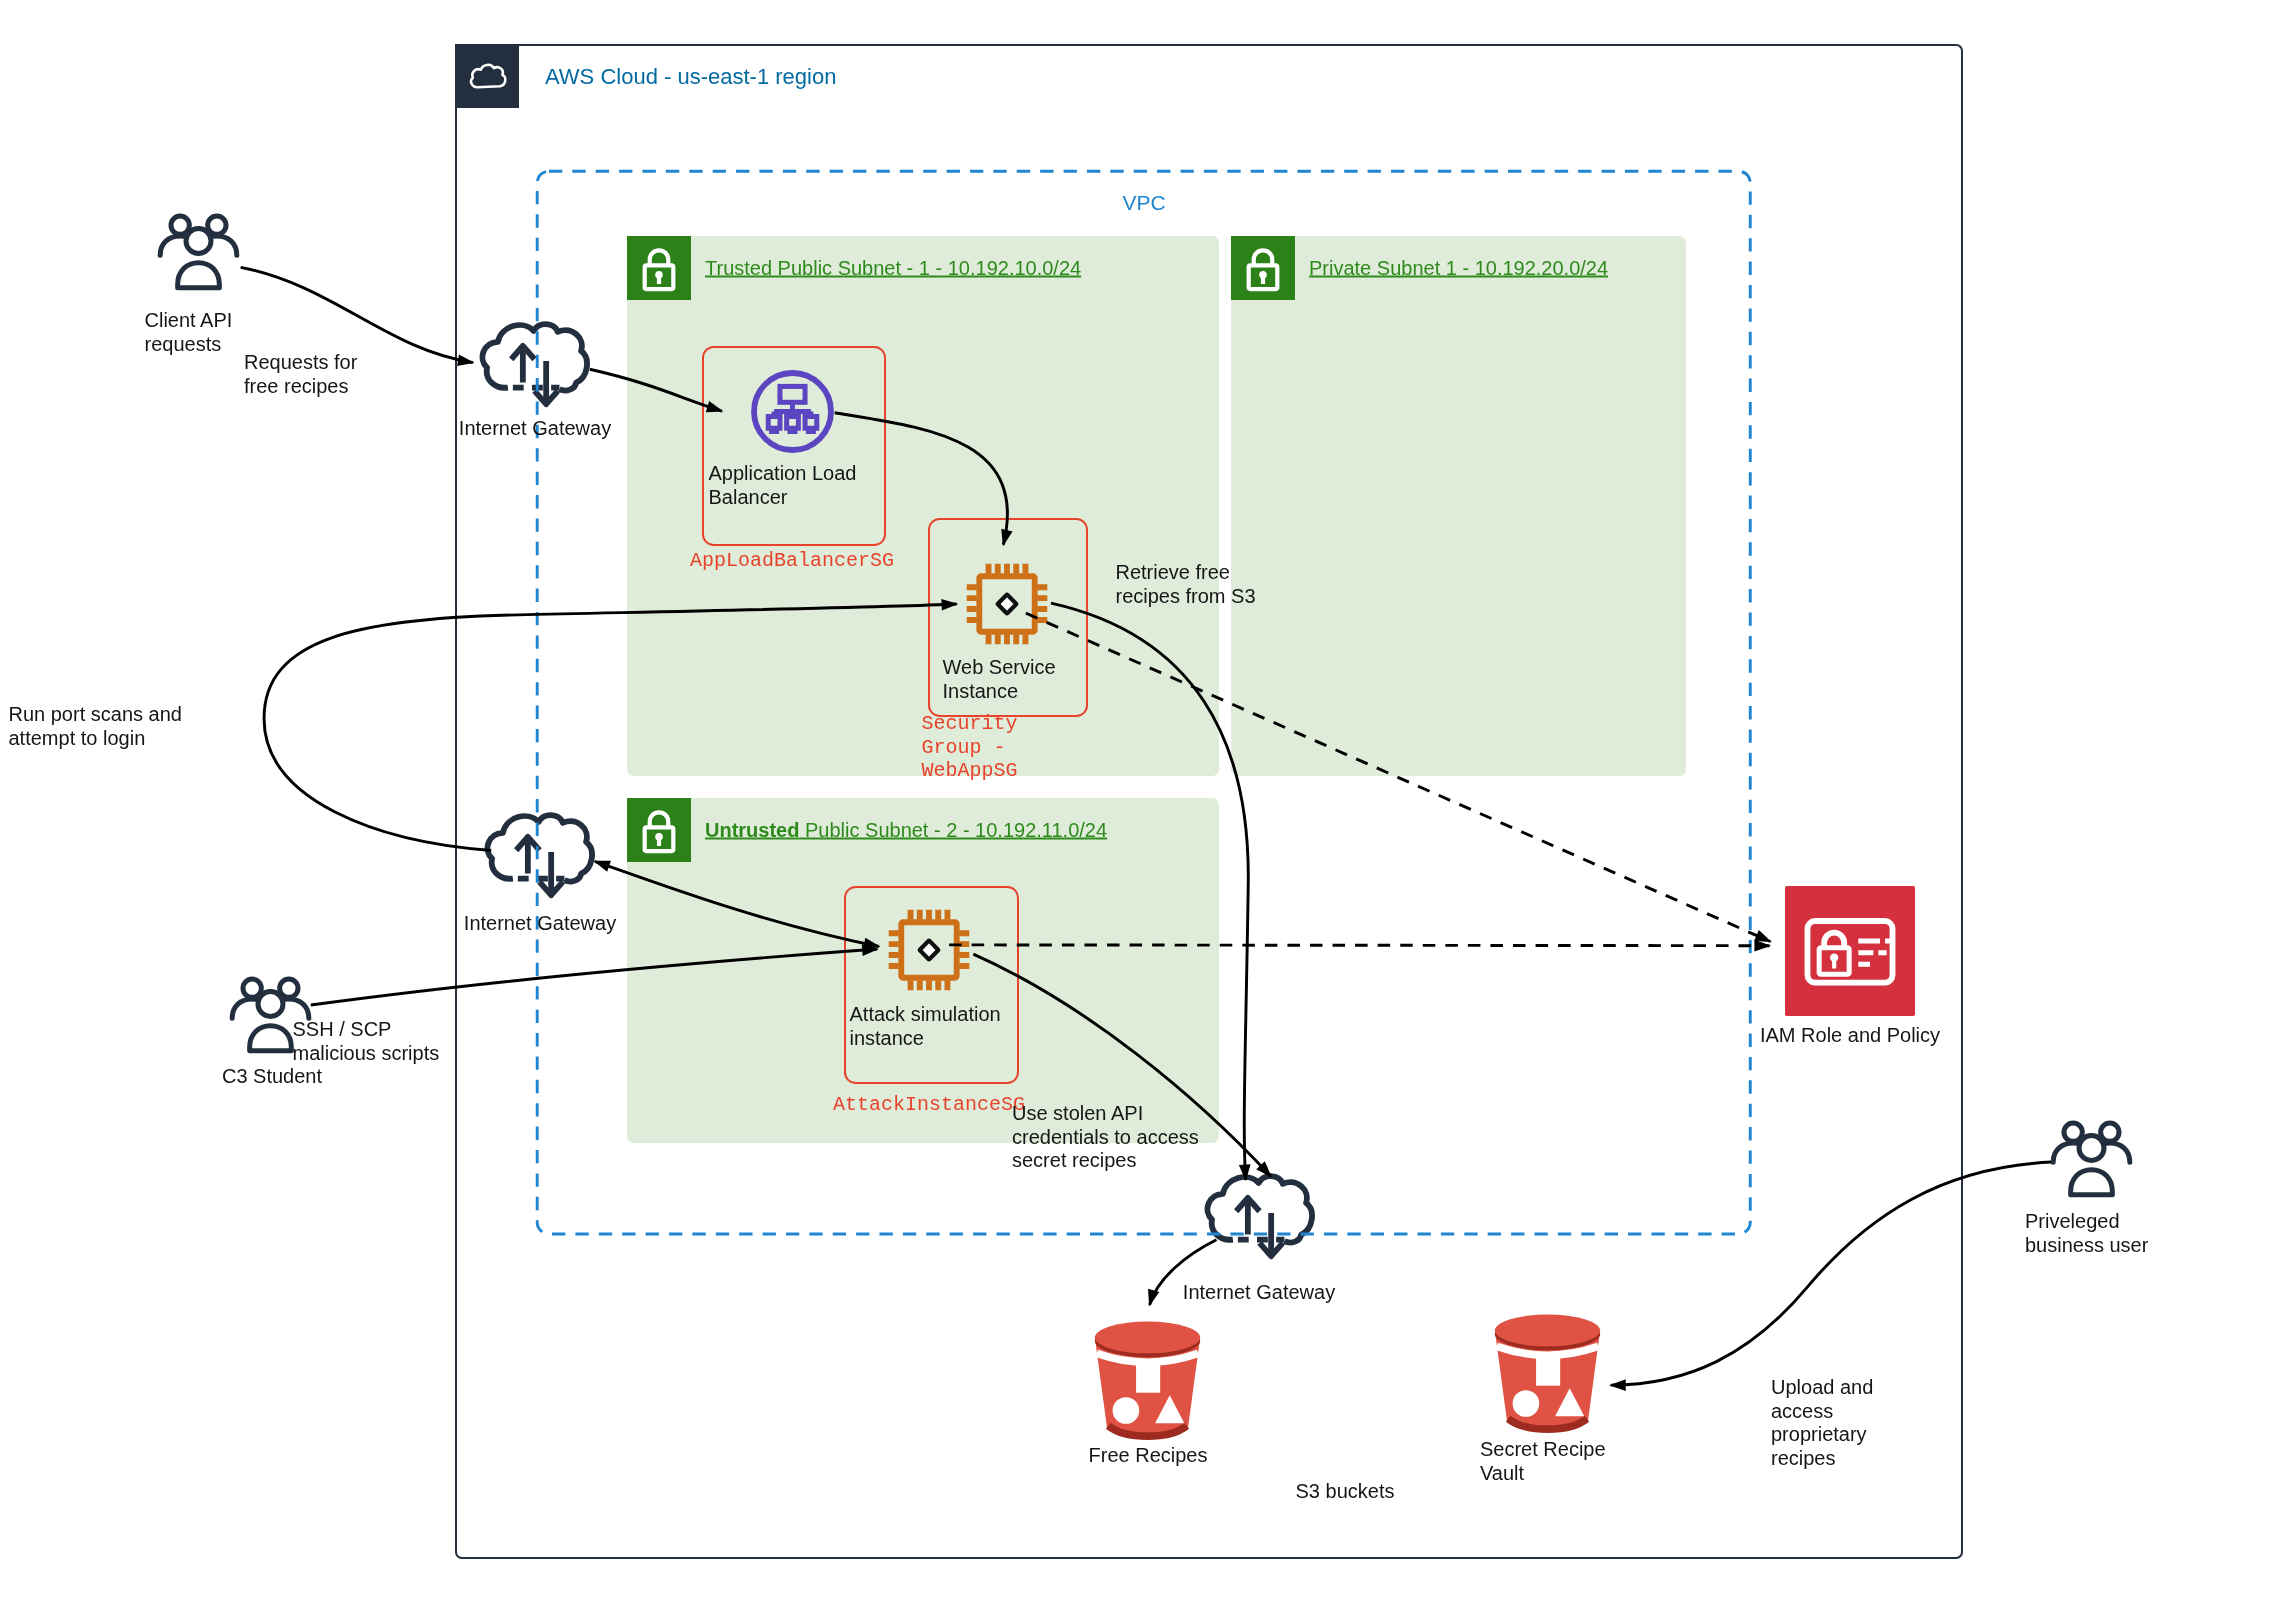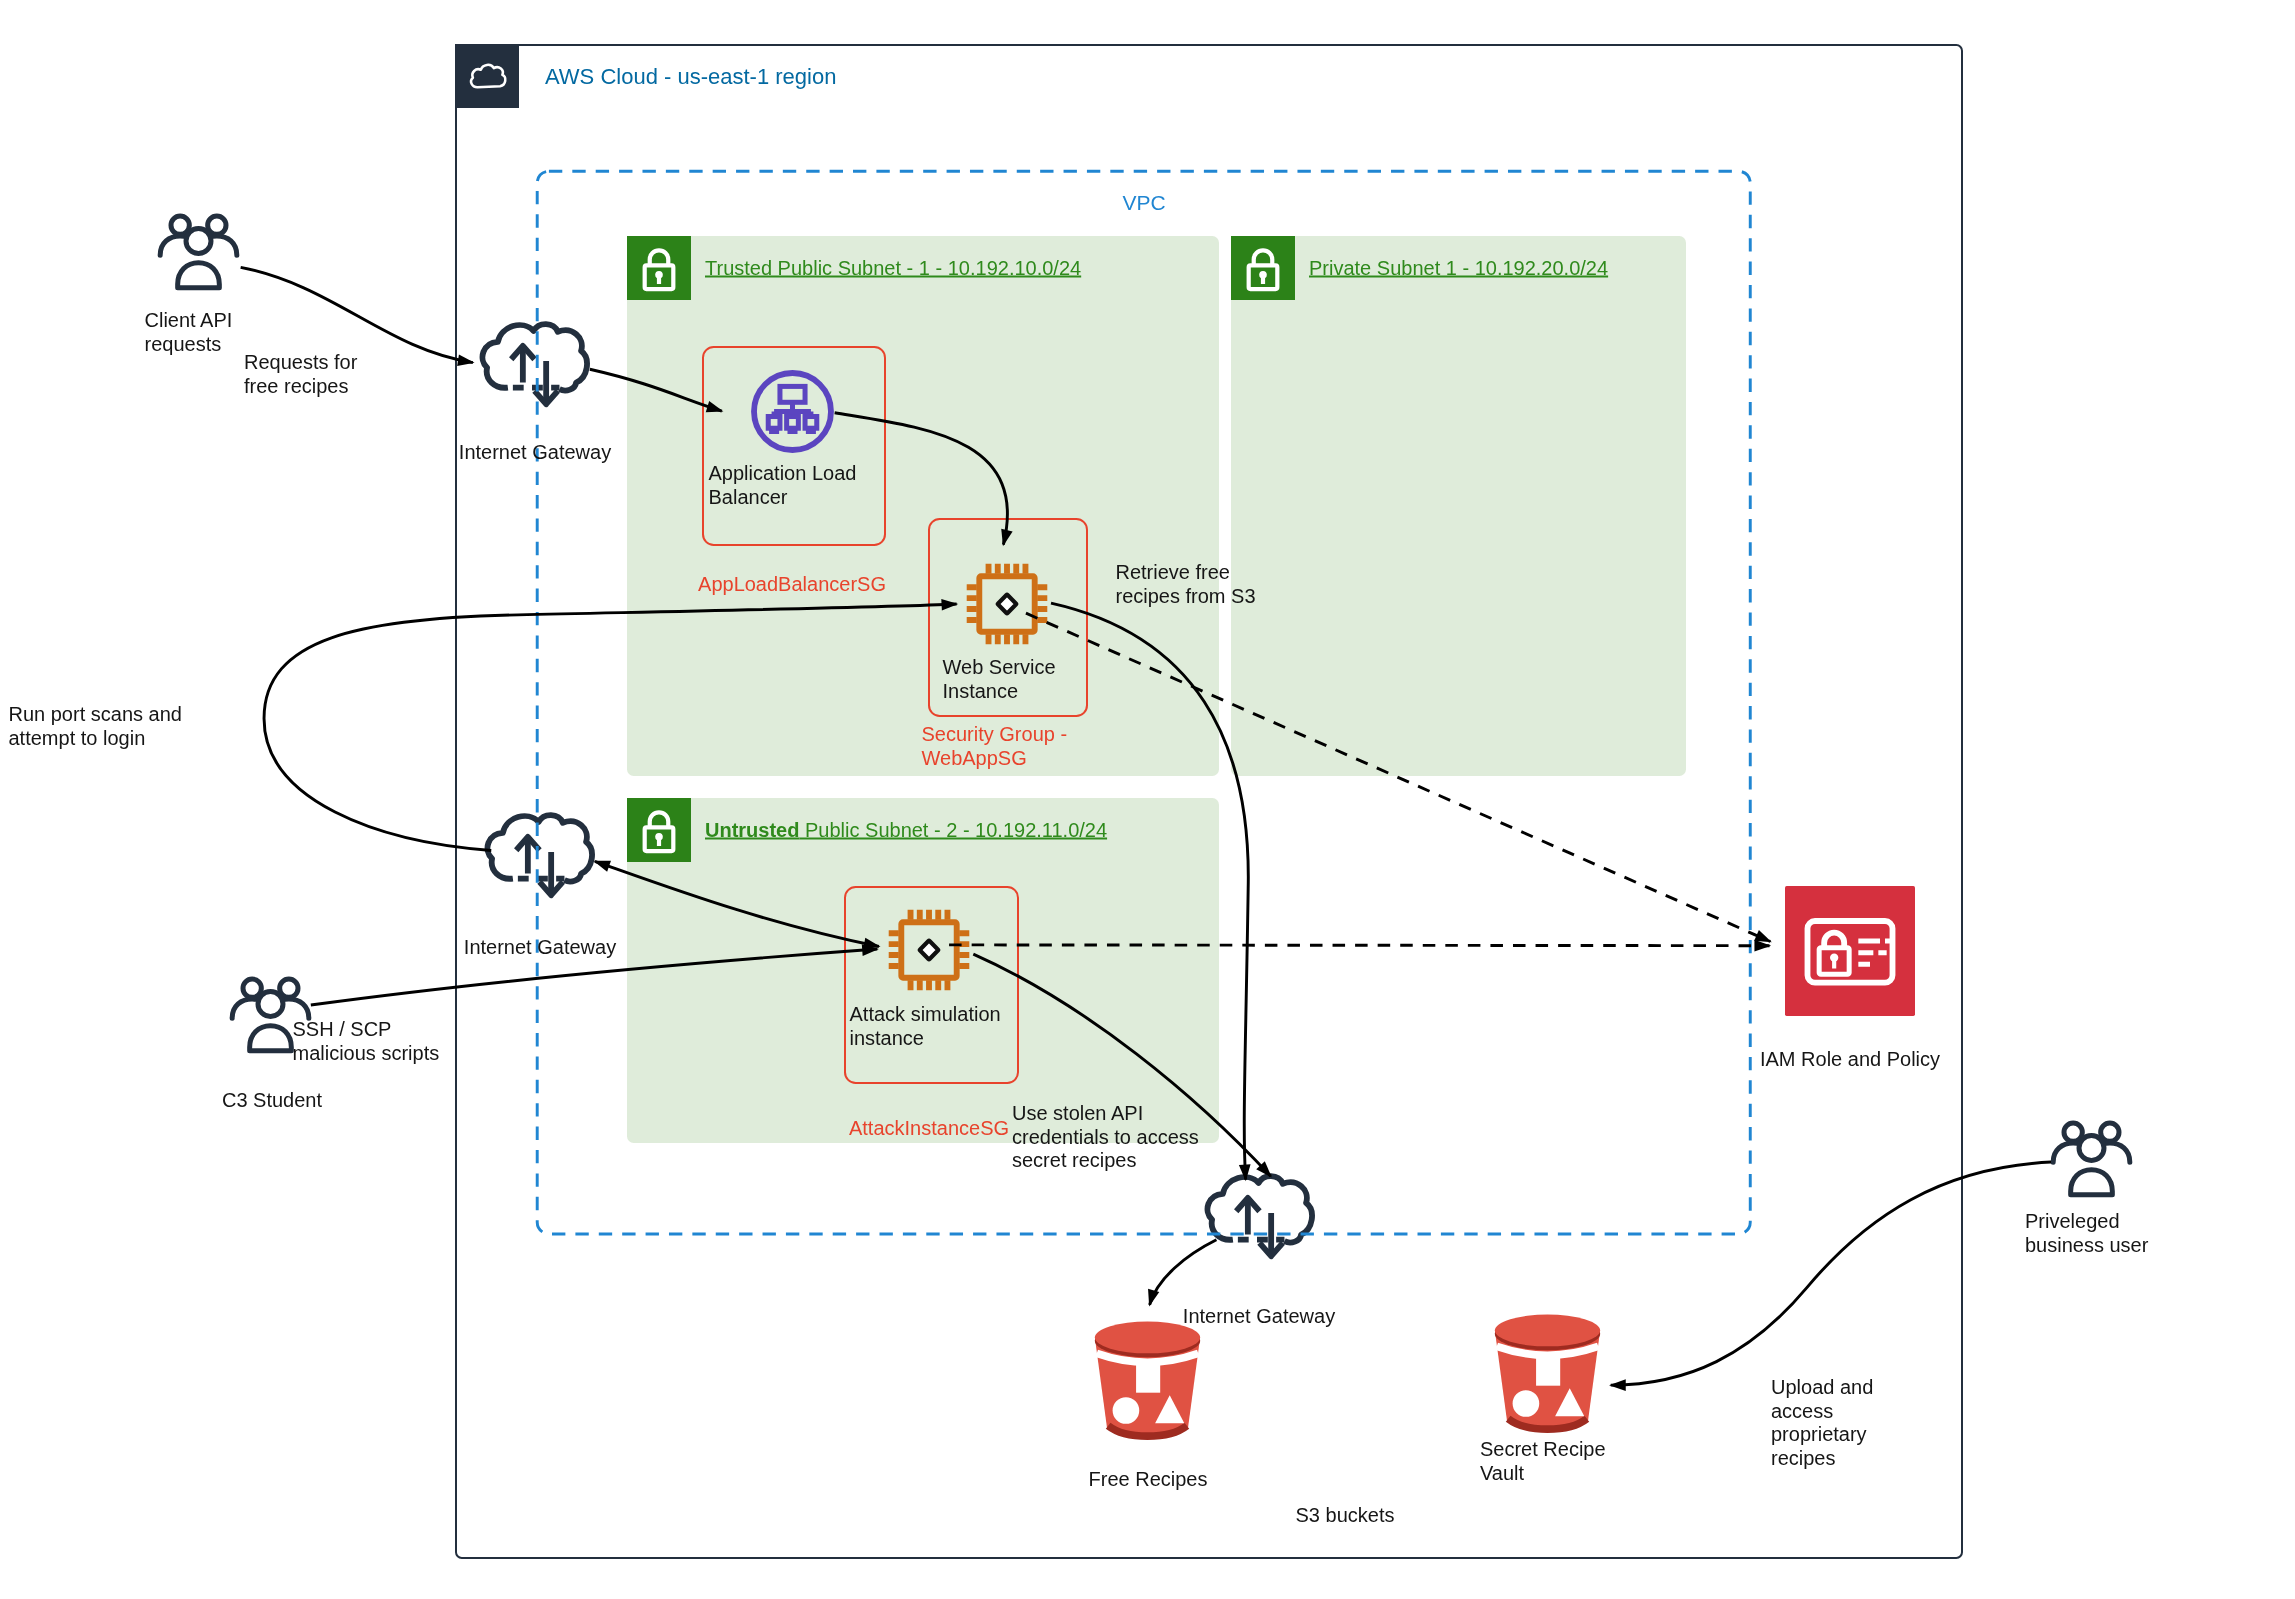--- a/index.html
+++ b/index.html
@@ -23,23 +23,23 @@
   .sn-title{font-size:20px; color:#2F8A1C; white-space:nowrap; transform:translateY(-50%);text-decoration:underline;}
   .sn-title b{font-weight:bold;}
   
   .sg{border:2.5px solid #E8432C; border-radius:11.7px;}
   .sg-alb{left:702px; top:346px; width:180px; height:196px;}
   .sg-web{left:928px; top:518px; width:156px; height:195px;}
   .sg-attack{left:844px; top:886px; width:171px; height:194px;}
   
   .lbl{position:absolute; transform:translate(-50%,-50%); 
     font-size:20px; line-height:1.18; color:#161616;}
-  .lbl-red{color:#E8432C;}
+  .lbl-red{color:#E8432C;font-family:Liberation Mono, monospace;}
   .lbl-blue{color:#2086D2; font-size:21px;}
-  .nowrap{white-space:nowrap;margin-top:24px;}
+  .nowrap{white-space:nowrap;}
   svg{display:block;}
   #links{left:0; top:0; pointer-events:none; z-index:30;}
   .icon{z-index:20;}
   .lblz{z-index:40;}
 </style>
 </head>
 <body>
 
 <svg width="0" height="0" style="position:absolute">
   <defs>

